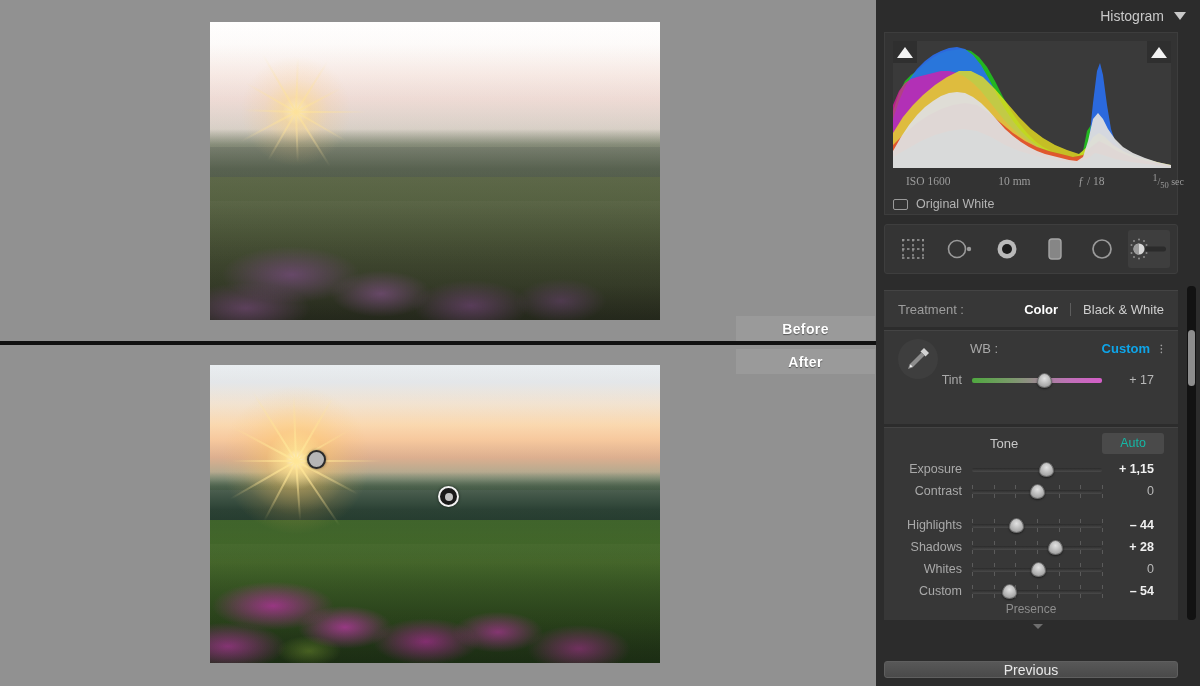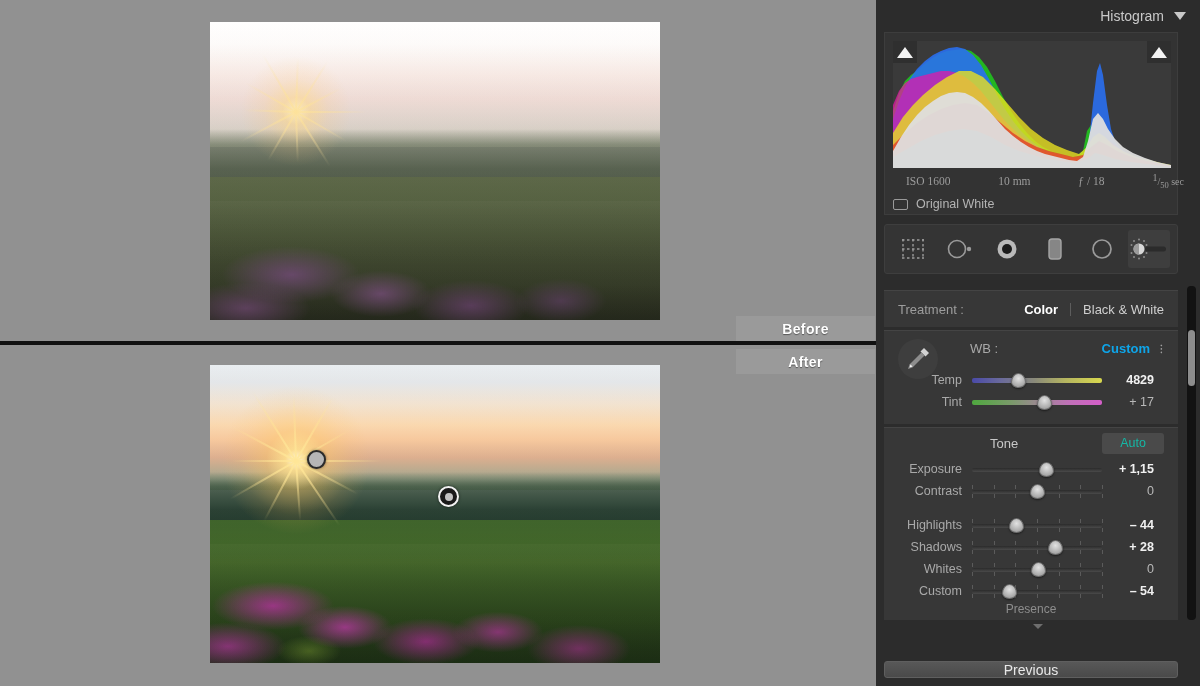--- a/index.html
+++ b/index.html
@@ -429,28 +429,20 @@
           <path d="M18.5 8.5 l3 3 -12 12 -4.5 1.5 1.5 -4.5 Z" fill="#8d8d8d"></path>
           <path d="M7.5 20.5 l2 2 -3 1 Z" fill="#f2f2f2"></path>
         </svg>
       </div>
       <div class="wb-head">
         <span class="lab">WB :</span>
         <span class="val">Custom</span>
         <span class="dots">⁝</span>
       </div>
       <div id="wb-sliders" style="position:absolute; left:0; top:38px; width:100%;">
-          <div class="srow">
-            <span class="lab">Temp</span>
-            <span class="track-wrap">
-              <span class="track temp"></span>
-              <span class="knob" style="left:36%"></span>
-            </span>
-            <span class="val bold">4829</span>
-          </div>
           <div class="srow">
             <span class="lab">Tint</span>
             <span class="track-wrap">
               <span class="track tint"></span>
               <span class="knob" style="left:56%"></span>
             </span>
             <span class="val">+ 17</span>
           </div>
         </div>
     </div>

